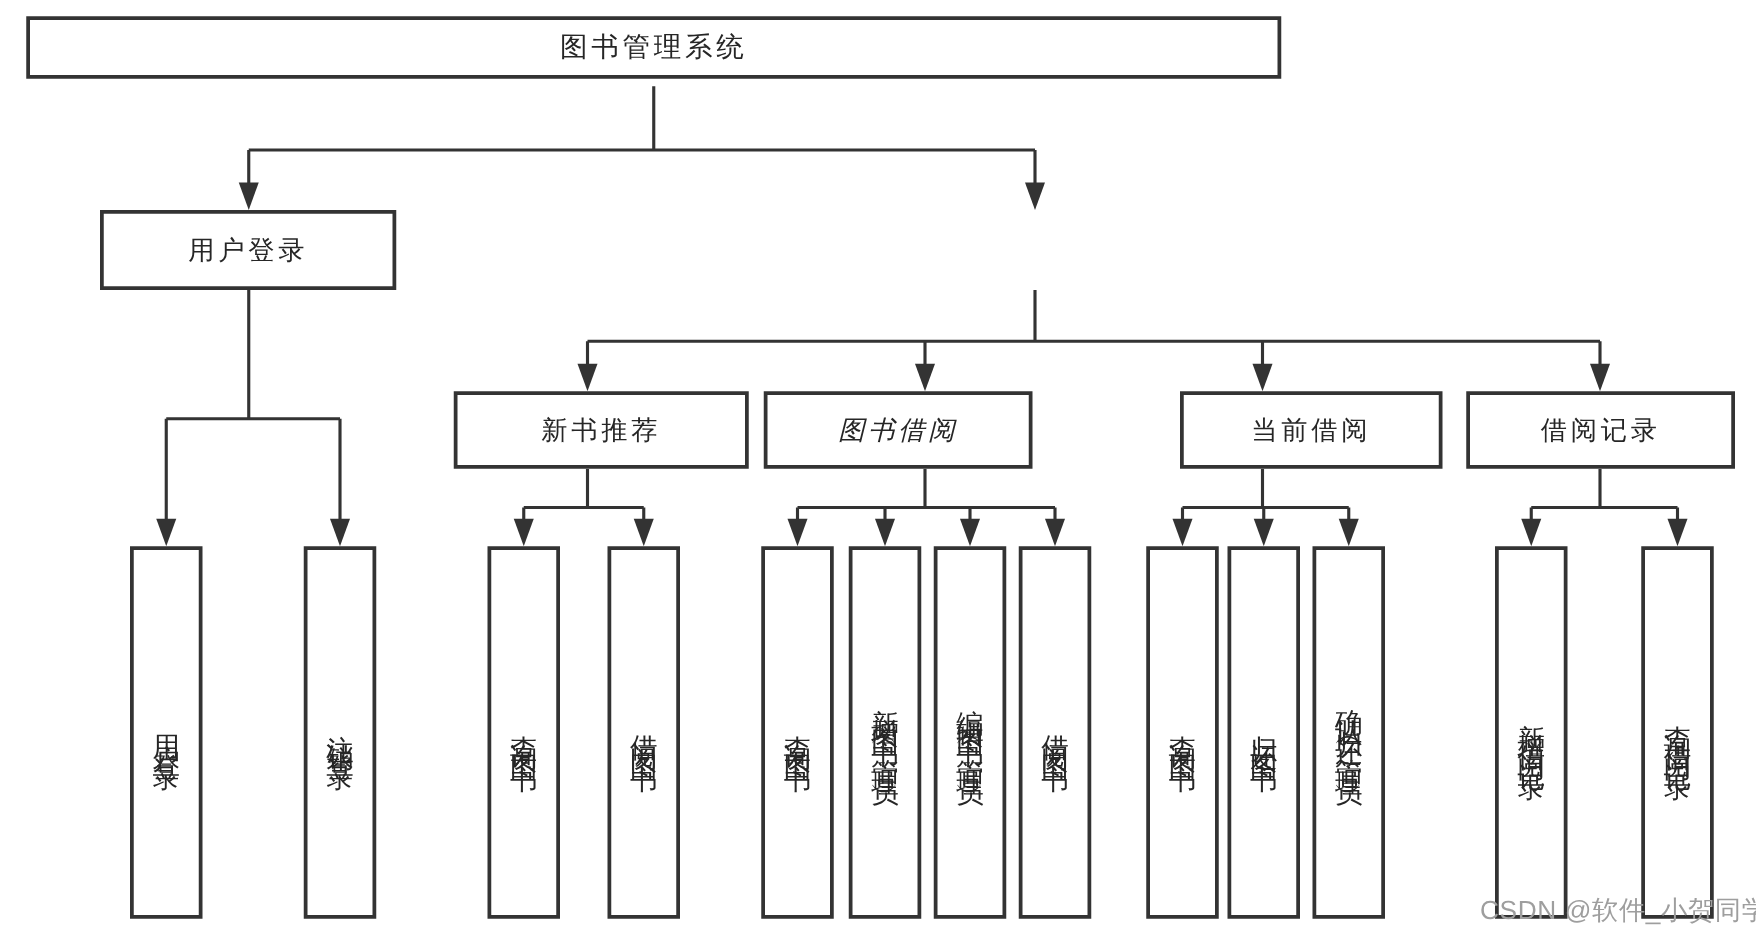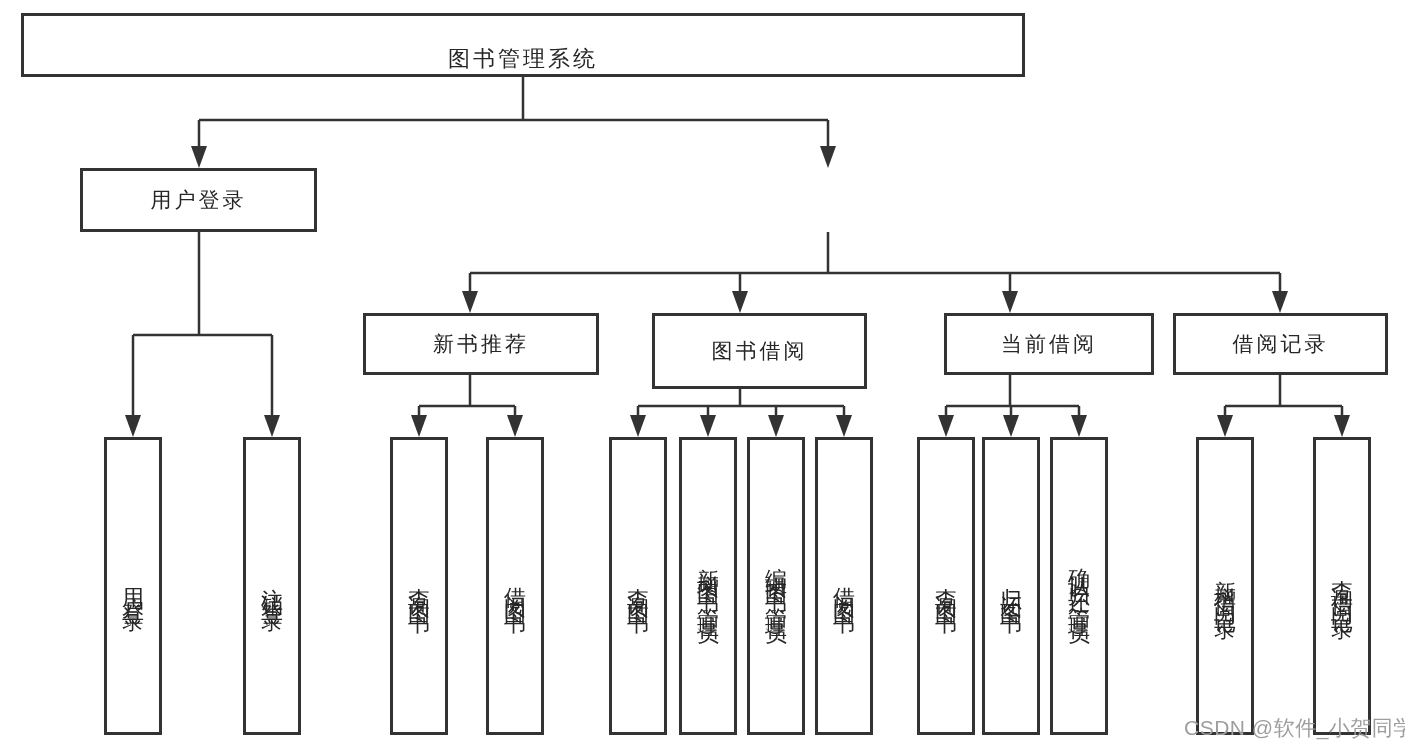--- a/index.html
+++ b/index.html
@@ -86,32 +86,32 @@
 
       <polygon points="938,415 954,415 946,437"></polygon>
       <polygon points="1003,415 1019,415 1011,437"></polygon>
       <polygon points="1071,415 1087,415 1079,437"></polygon>
 
       <polygon points="1217,415 1233,415 1225,437"></polygon>
       <polygon points="1334,415 1350,415 1342,437"></polygon>
     </g>
   </svg>
 
-  <div class="node" style="left:21px;top:13px;width:1004px;height:64px;align-items:flex-end;">
+  <div class="node" style="left:21px;top:13px;width:1004px;height:50px;">
     <span class="root-label">图书管理系统</span>
   </div>
 
   <div class="node" style="left:80px;top:168px;width:237px;height:64px;">
     <span class="h-label">用户登录</span>
   </div>
 
   <div class="node" style="left:363px;top:313px;width:236px;height:62px;">
     <span class="h-label">新书推荐</span>
   </div>
-  <div class="node" style="left:652px;top:313px;width:215px;height:76px;">
+  <div class="node" style="left:611px;top:313px;width:215px;height:62px;font-style:italic;">
     <span class="h-label">图书借阅</span>
   </div>
   <div class="node" style="left:944px;top:313px;width:210px;height:62px;">
     <span class="h-label">当前借阅</span>
   </div>
   <div class="node" style="left:1173px;top:313px;width:215px;height:62px;">
     <span class="h-label">借阅记录</span>
   </div>
 
   <div class="node" style="left:104px;top:437px;width:58px;height:298px;">

